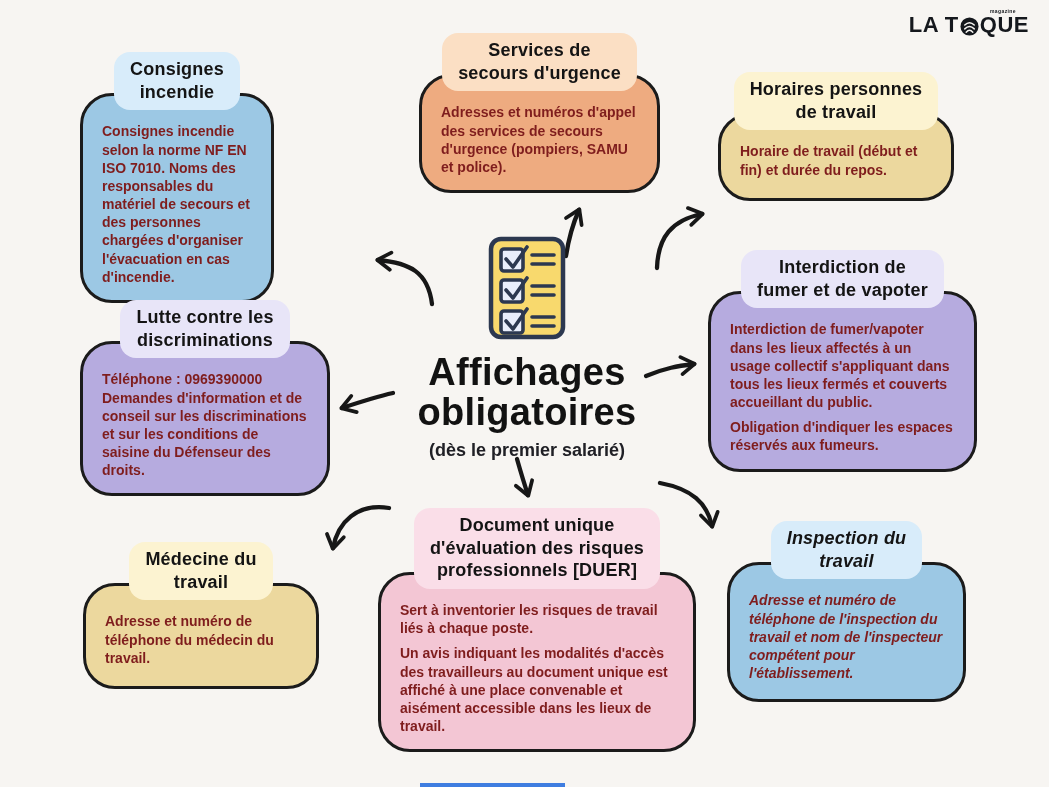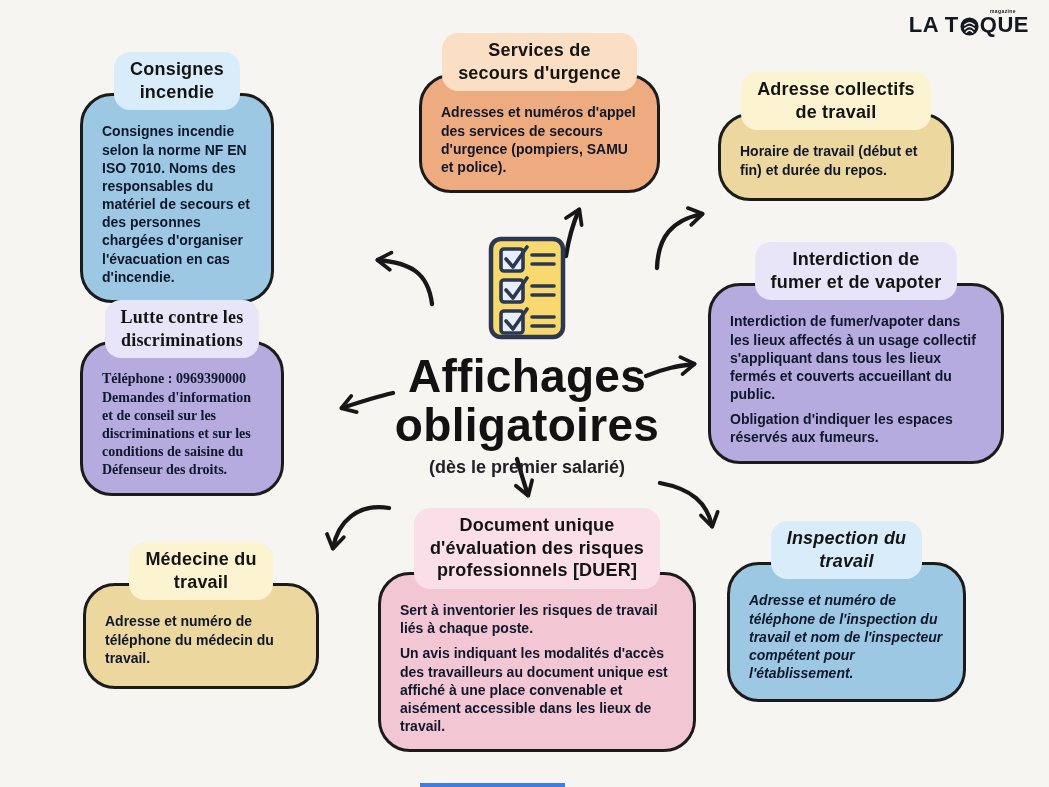--- a/index.html
+++ b/index.html
@@ -14,31 +14,31 @@
     padding:6px 16px 7px;border-radius:16px;
     font-size:18px;font-weight:800;line-height:1.26;letter-spacing:.2px;
     color:#141414;text-align:center;white-space:pre-line;
     background:var(--pill,#eee);
   }
   .card{
     position:relative;z-index:2;margin-top:-17px;
     border:3px solid #1b1b1b;border-radius:32px;
     padding:26px 19px 14px;
     background:var(--card,#ccc);
-    font-size:14px;font-weight:600;line-height:1.3;color:#0f172a;
+    font-size:14px;font-weight:600;line-height:1.3;color:#7f1d1d;
     box-sizing:border-box;
   }
   .card p{margin:0;white-space:pre-line;}
   .card p + p{margin-top:7px;}
   .card p:empty{display:none;}
 
   .center{position:absolute;left:377px;top:236px;width:300px;z-index:2;text-align:center;}
   .center .icon-wrap{line-height:0;}
   .main-title{
-    margin-top:12px;font-size:46px;font-weight:900;line-height:1.06;
+    margin-top:12px;font-size:38px;font-weight:900;line-height:1.06;
     letter-spacing:.3px;color:#121212;white-space:pre-line;
   }
   .subtitle{margin-top:7px;font-size:18px;font-weight:600;color:#202026;}
 
   .logo{position:absolute;top:12px;right:20px;z-index:4;display:flex;align-items:center;
         font-weight:900;font-size:22px;letter-spacing:.5px;color:#15181d;}
   .logo .leaf{margin:2px 1px 0;line-height:0;}
   .logo .tail{position:relative;}
   .logo .mag{position:absolute;top:-4px;right:13px;font-size:5px;font-weight:700;letter-spacing:.4px;color:#15181d;}
 
@@ -104,38 +104,38 @@
   <div class="node" style="left: 419px; top: 33px; width: 241px; --pill: #fbdfc4; --card: #eeab80;">
     <div class="pill">Services de
 secours d'urgence</div>
     <div class="card" style="min-height:103px;">
       <p>Adresses et numéros d'appel des services de secours d'urgence (pompiers, SAMU et police).</p>
 
     </div>
   </div>
 
   <div class="node" style="left: 718px; top: 72px; width: 236px; --pill: #fcf3d1; --card: #ecd89e;">
-    <div class="pill">Adresse collectifs
+    <div class="pill">Horaires personnes
 de travail</div>
     <div class="card" style="min-height:88px;">
       <p>Horaire de travail (début et fin) et durée du repos.</p>
 
     </div>
   </div>
 
-  <div class="node" style="left: 708px; top: 242px; width: 296px; border-radius: 8px; --pill: #e8e5f8; --card: #b6abdf;">
+  <div class="node" style="left: 708px; top: 250px; width: 269px; border-radius: 8px; --pill: #e8e5f8; --card: #b6abdf;">
     <div class="pill">Interdiction de
 fumer et de vapoter</div>
     <div class="card" style="min-height:168px;">
       <p>Interdiction de fumer/vapoter dans les lieux affectés à un usage collectif s'appliquant dans tous les lieux fermés et couverts accueillant du public.</p>
       <p>Obligation d'indiquer les espaces réservés aux fumeurs.</p>
     </div>
   </div>
 
-  <div class="node" style="left: 80px; top: 300px; width: 204px; font-family: Liberation Serif, serif; --pill: #e8e5f8; --card: #b6abdf;">
+  <div class="node" style="left: 80px; top: 300px; width: 250px; --pill: #e8e5f8; --card: #b6abdf;">
     <div class="pill">Lutte contre les
 discriminations</div>
     <div class="card" style="min-height:152px;">
       <p>Téléphone : 0969390000
 Demandes d'information et de conseil sur les discriminations et sur les conditions de saisine du Défenseur des droits.</p>
 
     </div>
   </div>
 
   <div class="node" style="left: 83px; top: 542px; width: 236px; --pill: #fcf3d1; --card: #ecd89e;">

